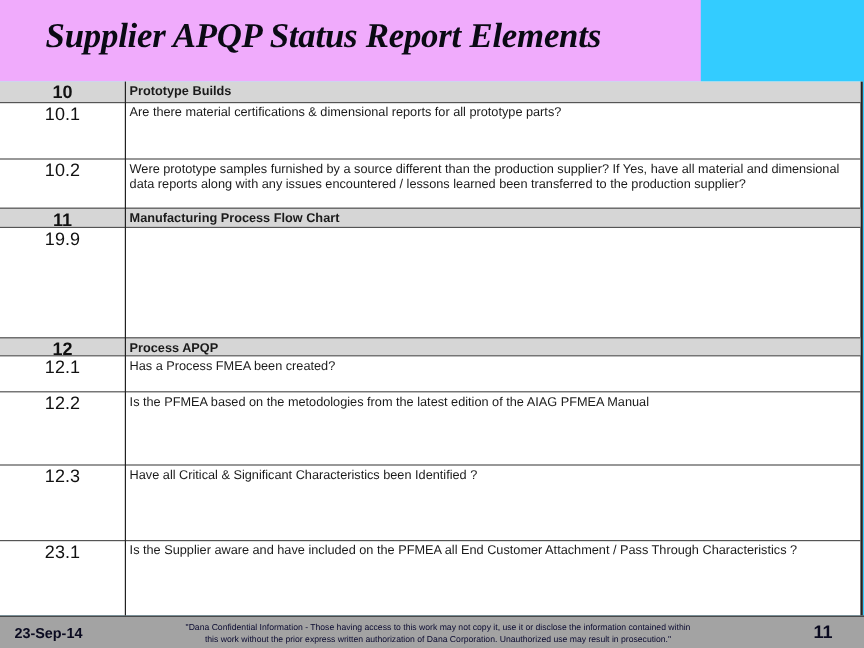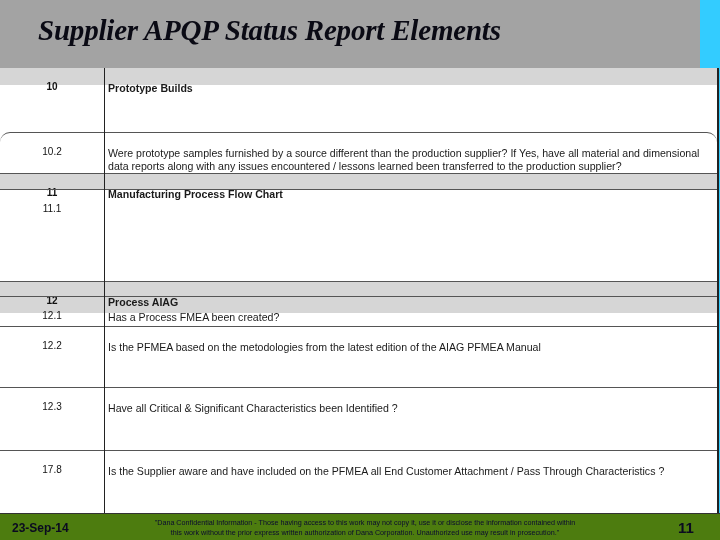--- a/index.html
+++ b/index.html
@@ -1,75 +1,79 @@
 <!DOCTYPE html>
 <html><head>
 <meta charset="utf-8">
 <style>
   html, body { margin:0; padding:0; }
   body { width:720px; height:540px; position:relative; overflow:hidden; background:#33CCFF; font-family:"Liberation Sans", sans-serif; }
-  .header { position:absolute; left:0; top:0; width:700px; height:68px; background:#a3a3a3; }
+  .header { position:absolute; left:0; top:0; width:584px; height:68px; background:#f0abfc; }
   .title { position:absolute; left:38px; top:14px; font-family:"Liberation Serif", serif; font-style:italic; font-weight:bold; font-size:29px; color:#0a0a14; white-space:nowrap; letter-spacing:-0.2px; }
   .logo { position:absolute; left:652px; top:8px; width:60px; height:56px; }
   .logo svg { display:block; margin:0 auto; }
   .logo-sub { text-align:center; font-size:8px; color:#0a1a60; line-height:9.5px; margin-top:2px; }
   .table { position:absolute; left:0; top:68px; width:719px; height:445px; background:#fff; border-right:2px solid #222; box-sizing:border-box; }
   .row { position:absolute; left:0; width:717px; box-sizing:border-box; border-top:1px solid #555; }
   .row.hdr { background:#D6D6D6; }
-  .num { position:absolute; left:0; top:0; width:104px; text-align:center; font-size:10px; color:#111; padding-top:13px; }
+  .num { position:absolute; left:0; top:0; width:104px; text-align:center; font-size:15px; color:#111; padding-top:1px; }
   .row.hdr .num { font-weight:bold; }
-  .text { position:absolute; left:105px; top:0; right:0; padding:14px 3px 0 3px; font-size:10.6px; color:#1a1a1a; line-height:13px; }
+  .text { position:absolute; left:105px; top:0; right:0; padding:2px 3px 0 3px; font-size:10.6px; color:#1a1a1a; line-height:13px; }
   .row.hdr .text { font-weight:bold; }
   .vline { position:absolute; left:104px; top:0; width:1px; height:445px; background:#222; }
-  .footer { position:absolute; left:0; top:513px; width:720px; height:27px; background:#4d7c0f; border-top:1px solid #333; }
+  .footer { position:absolute; left:0; top:513px; width:720px; height:27px; background:#a3a3a3; border-top:1px solid #333; }
   .date { position:absolute; left:12px; top:7px; font-weight:bold; font-size:12px; color:#0a0a20; }
   .conf { position:absolute; left:110px; top:4px; width:510px; text-align:center; font-size:7.2px; color:#0a0a30; line-height:9.5px; }
   .page { position:absolute; left:678px; top:5px; font-weight:bold; font-size:15px; color:#0a0a20; }
 </style>
 </head>
 <body>
 
 <div class="header">
   <div class="title">Supplier APQP Status Report Elements</div>
 </div>
 
 <div class="table">
   <div class="row hdr" style="top:0;height:17px;border-top:none;">
     <div class="num">10</div>
     <div class="text">Prototype Builds</div>
   </div>
-  <div class="row" style="top:64px;height:41px;border-radius:10px;">
+  <div class="row" style="top:17px;height:47px;">
+    <div class="num">10.1</div>
+    <div class="text">Are there material certifications &amp; dimensional reports for all prototype parts?</div>
+  </div>
+  <div class="row" style="top:64px;height:41px;">
     <div class="num">10.2</div>
     <div class="text">Were prototype samples furnished by a source different than the production supplier? If Yes, have all material and dimensional data reports along with any issues encountered / lessons learned been transferred to the production supplier?</div>
   </div>
   <div class="row hdr" style="top:105px;height:16px;">
     <div class="num">11</div>
     <div class="text">Manufacturing Process Flow Chart</div>
   </div>
   <div class="row" style="top:121px;height:92px;">
-    <div class="num">11.1</div>
+    <div class="num">19.9</div>
   </div>
-  <div class="row hdr" style="top:213px;height:32px;">
+  <div class="row hdr" style="top:213px;height:15px;">
     <div class="num">12</div>
-    <div class="text">Process AIAG</div>
+    <div class="text">Process APQP</div>
   </div>
   <div class="row" style="top:228px;height:30px;">
     <div class="num">12.1</div>
     <div class="text">Has a Process FMEA been created?</div>
   </div>
   <div class="row" style="top:258px;height:61px;">
     <div class="num">12.2</div>
     <div class="text">Is the PFMEA based on the metodologies from the latest edition of the AIAG PFMEA Manual</div>
   </div>
   <div class="row" style="top:319px;height:63px;">
     <div class="num">12.3</div>
     <div class="text">Have all Critical &amp; Significant Characteristics been Identified ?</div>
   </div>
   <div class="row" style="top:382px;height:63px;">
-    <div class="num">17.8</div>
+    <div class="num">23.1</div>
     <div class="text">Is the Supplier aware and have included on the PFMEA all  End Customer Attachment / Pass Through Characteristics  ?</div>
   </div>
   <div class="vline"></div>
 </div>
 
 <div class="footer">
   <div class="date">23-Sep-14</div>
   <div class="conf">
     <div>"Dana Confidential Information - Those having access to this work may not copy it, use it or disclose the information contained within</div>
     <div>this work without the prior express written authorization of Dana Corporation.  Unauthorized use may result in prosecution."</div>

